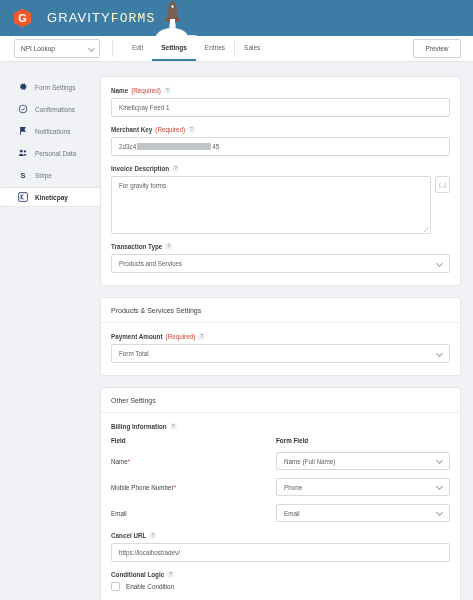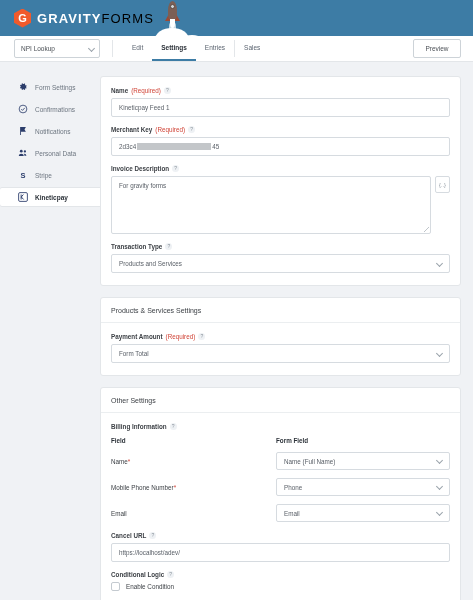--- a/index.html
+++ b/index.html
@@ -18,22 +18,22 @@
     display: flex; align-items: center; padding-left: 14px;
   }
   .logo-wrap { display: flex; align-items: center; gap: 6px; z-index: 3; }
   .logo-mark {
     width: 17px; height: 19px; background: #f15a2b; position: relative;
     clip-path: polygon(50% 0%, 100% 25%, 100% 75%, 50% 100%, 0% 75%, 0% 25%);
     display: flex; align-items: center; justify-content: center;
   }
   .logo-mark span { color: #fff; font-size: 11px; font-weight: bold; line-height: 1; }
   .logo-text { font-size: 13px; letter-spacing: 1.1px; color: #fff; }
-  .logo-text b { font-weight: bold; }
-  .logo-text i { font-style: normal; color: #000000; }
+  .logo-text b { font-weight: normal; margin-left: 10px; }
+  .logo-text i { font-style: normal; color: #fef9c3; font-family: Liberation Mono, monospace; }
 
   .rocket-scene { position: absolute; left: 143px; top: 0; width: 60px; height: 40px; z-index: 2; }
   .cloud { position: absolute; bottom: -12px; left: -8px; width: 76px; height: 28px; }
   .cloud i { position: absolute; background: #fff; border-radius: 50%; display: block; }
   .c1 { width: 34px; height: 22px; left: 20px; bottom: 2px; }
   .c3 { width: 26px; height: 17px; left: 44px; bottom: 0px; }
   .rkt { position: absolute; left: 22px; top: 1px; width: 15px; height: 25px; }
   .rkt-body {
     position: absolute; left: 3px; top: 0; width: 9px; height: 19px;
     background: #7b5f55; border-radius: 50% 50% 30% 30%;

